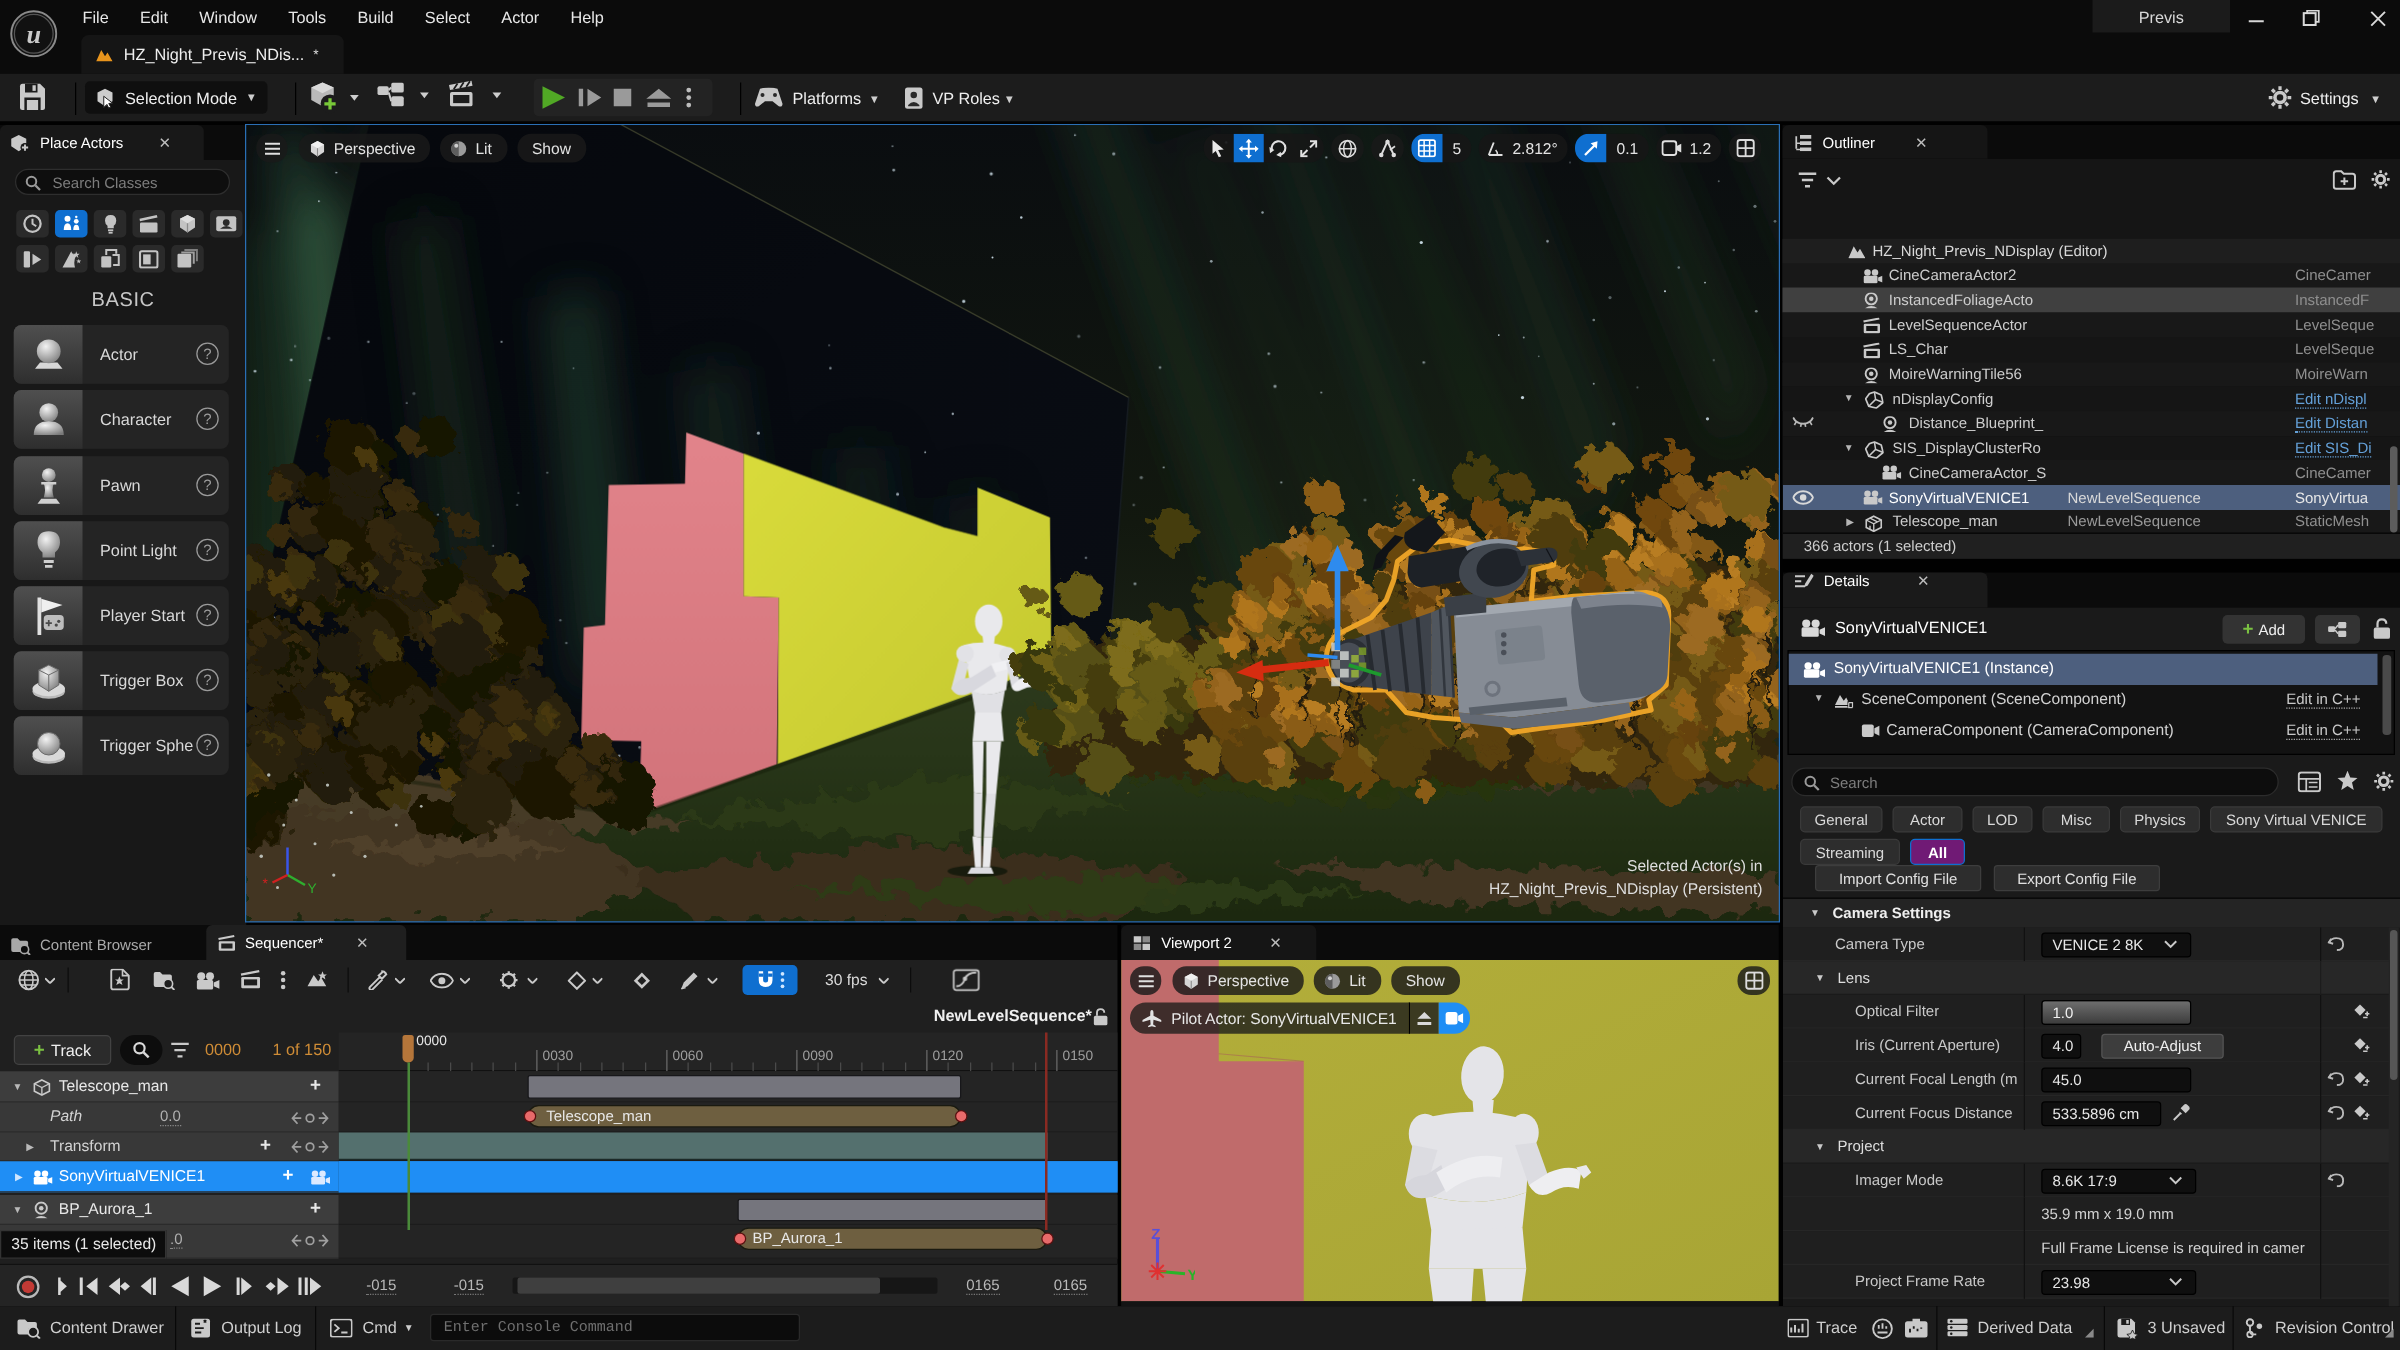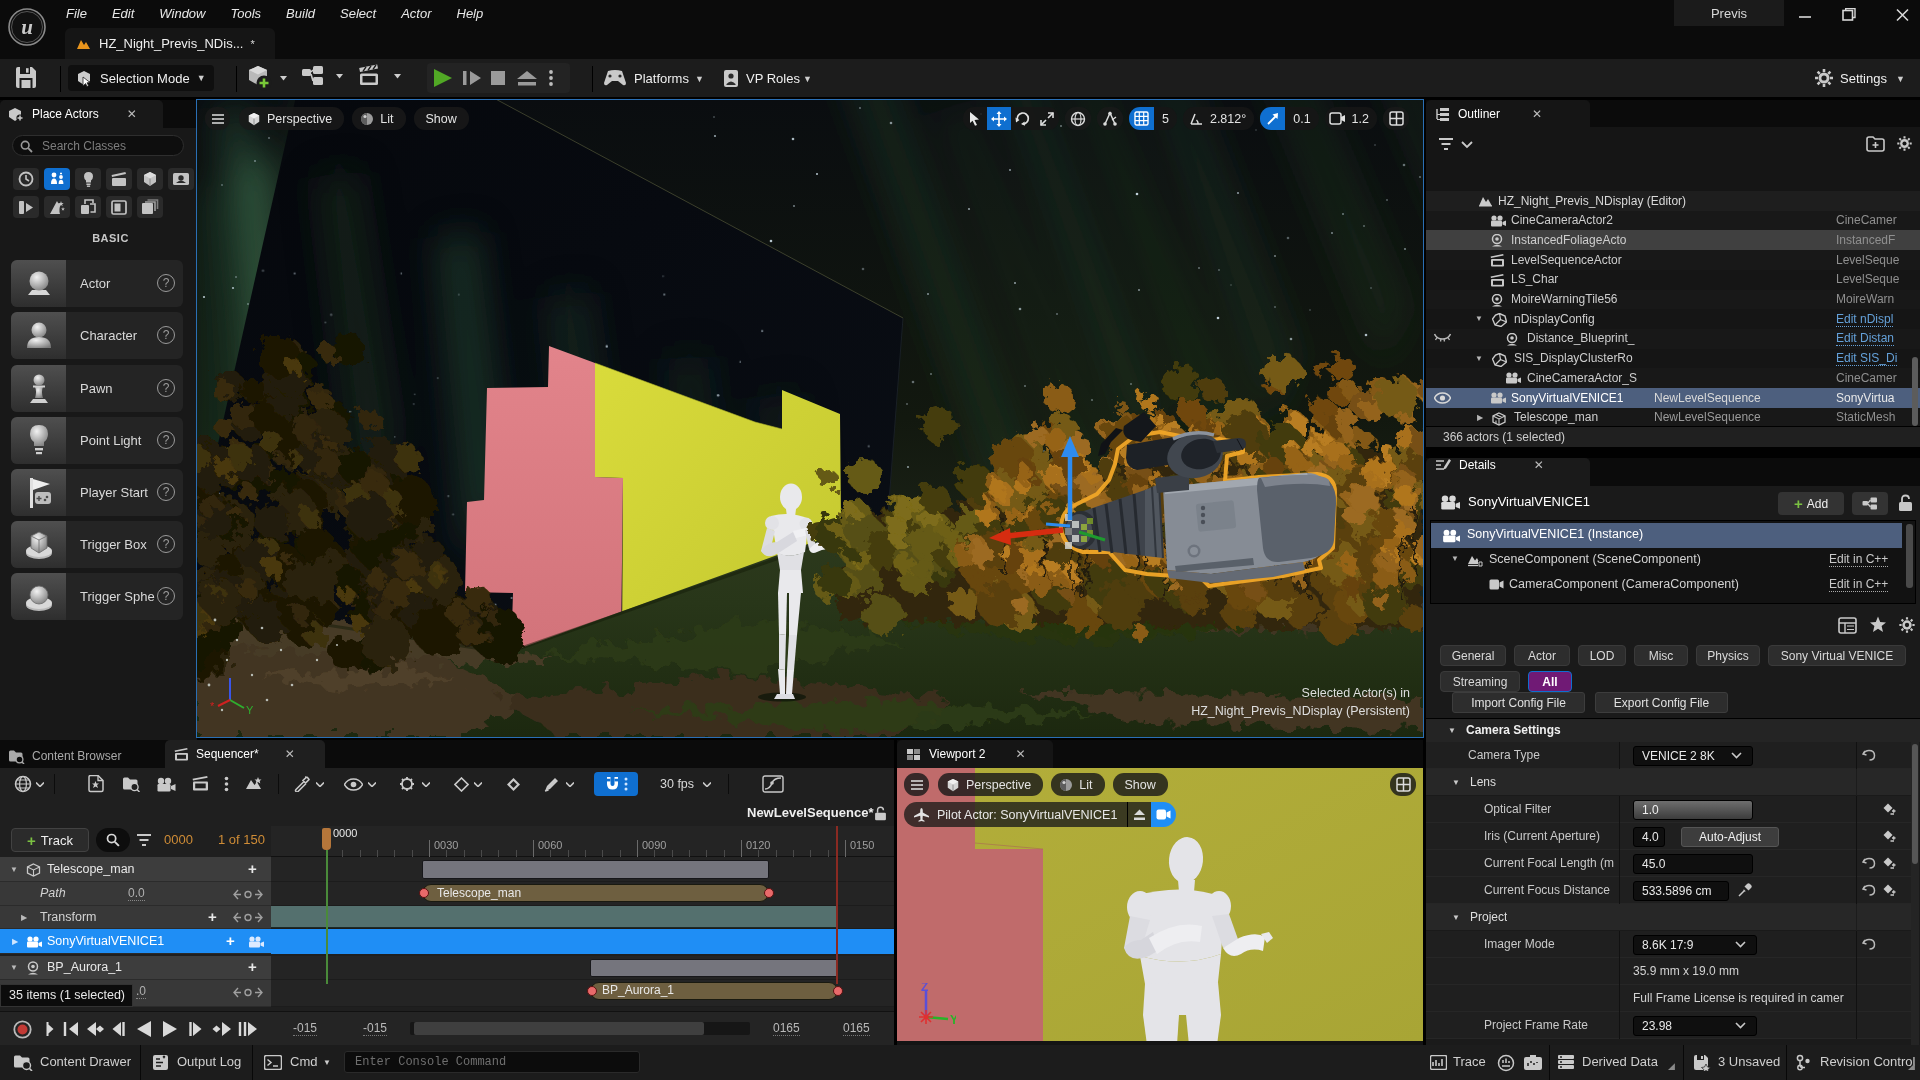--- a/index.html
+++ b/index.html
@@ -4,21 +4,21 @@
 <style>
   * { margin:0; padding:0; box-sizing:border-box; }
   html,body { width:1920px; height:1080px; overflow:hidden; background:#010101;
     font-family:"Liberation Sans", sans-serif; color:#c0c0c0; }
   .abs { position:absolute; }
   .row { display:flex; align-items:center; }
   svg { display:block; }
 
   
   #menubar { position:absolute; left:0; top:0; width:1920px; height:59px; background:#0b0b0b; }
-  .menuitem { color:#e8e8e8; font-size:13px; margin-right:25px;font-style:italic; }
+  .menuitem { color:#e8e8e8; font-size:13px; margin-right:25px; }
   #doc-tab { position:absolute; left:65px; top:28px; width:210px; height:31px;
     background:#151515; border-radius:6px 6px 0 0; display:flex; align-items:center; }
   #previs { position:absolute; left:1674px; top:0; width:110px; height:26px; background:#1b1b1b;
     display:flex; align-items:center; justify-content:center; color:#d8d8d8; font-size:13px; }
 
   
   #toolbar { position:absolute; left:0; top:59px; width:1920px; height:38px; background:#1c1c1c; }
   .tbtn { background:#0f0f0f; border-radius:4px; height:26px; display:flex; align-items:center; }
   .sep { width:1px; height:26px; background:#000; margin:0 8px; }
 
@@ -280,21 +280,21 @@
         </svg>
       </div>
     <div class="fbtn">
         <svg width="18" height="16" viewBox="0 0 18 16">
           <rect x="1" y="4" width="11" height="11" rx="1" fill="#c3c3c3"></rect>
           <path d="M4 3 L14 3 L14 12" fill="none" stroke="#9f9f9f" stroke-width="1.6"></path>
           <path d="M6.5 1 L16.5 1 L16.5 10" fill="none" stroke="#7f7f7f" stroke-width="1.6"></path>
         </svg>
       </div>
   </div>
-  <div class="abs" style="left:12px;top:104px;width:197px;text-align:center;color:#c7c7c7;font-size:11px;font-weight:bold;letter-spacing:0.5px">BASIC</div>
+  <div class="abs" style="left:0;top:104px;width:197px;text-align:center;color:#c7c7c7;font-size:16px;font-weight:normal;letter-spacing:0.5px">BASIC</div>
 
   <div class="pitem" style="top:132px"><div class="ico">
         <svg width="34" height="32" viewBox="0 0 34 32">
           <path d="M6 27 L28 27 L24 22 L10 22 Z" fill="#d7d7d7"></path>
           <circle cx="17" cy="13" r="9.5" fill="url(#ga)"></circle>
           <defs>
             <radialGradient id="ga" cx="0.38" cy="0.3" r="0.8">
               <stop offset="0" stop-color="#f2f2f2"></stop>
               <stop offset="1" stop-color="#7a7a7a"></stop>
             </radialGradient>
@@ -1932,20 +1932,27 @@
       <svg class="abs" style="left:58px;top:6px" width="15" height="11" viewBox="0 0 15 11">
           <rect x="0.5" y="0.5" width="9.5" height="10" rx="1.5" fill="#c9c9c9"></rect>
           <path d="M10.5 3.5 L14.5 1.5 L14.5 9.5 L10.5 7.5 Z" fill="#c9c9c9"></path>
         </svg>
       <span class="abs" style="left:78px;top:4px;color:#d2d2d2;font-size:12.5px">CameraComponent (CameraComponent)</span>
       <span class="abs" style="left:398px;top:4px;color:#c9c9c9;font-size:12px;border-bottom:1px dotted #aaa">Edit in C++</span>
     </div>
     <div class="abs" style="right:2px;top:3px;width:7px;height:64px;background:#4a4a4a;border-radius:3px"></div>
   </div>
 
+  <div class="abs" style="left:7px;top:128px;width:390px;height:23px;background:#0d0d0d;border-radius:12px;border:1px solid #2c2c2c">
+    <svg class="abs" style="left:9px;top:5px" width="13" height="13" viewBox="0 0 13 13">
+        <circle cx="5.2" cy="5.2" r="3.8" fill="none" stroke="#9a9a9a" stroke-width="1.6"></circle>
+        <path d="M8.2 8.2 L12 12" stroke="#9a9a9a" stroke-width="1.8"></path>
+      </svg>
+    <span class="abs" style="left:30px;top:4px;color:#7d7d7d;font-size:12px">Search</span>
+  </div>
   <svg class="abs" style="left:412px;top:131px" width="19" height="17" viewBox="0 0 19 17">
       <rect x="1" y="1" width="17" height="15" rx="2" fill="none" stroke="#c9c9c9" stroke-width="1.6"></rect>
       <path d="M1 6 L18 6 M7 6 L7 16" stroke="#c9c9c9" stroke-width="1.4"></path>
       <path d="M9 9 L16 9 M9 12.5 L16 12.5" stroke="#c9c9c9" stroke-width="1.2"></path>
     </svg>
   <svg class="abs" style="left:443px;top:130px" width="18" height="17" viewBox="0 0 18 17">
       <path d="M9 0.5 L11.2 6 L17 6.4 L12.6 10 L14 16 L9 12.8 L4 16 L5.4 10 L1 6.4 L6.8 6 Z" fill="#c9c9c9"></path>
     </svg>
   <svg class="abs" style="left:472px;top:130px" width="18" height="18" viewBox="0 0 20 20">
       <g fill="#c9c9c9">

